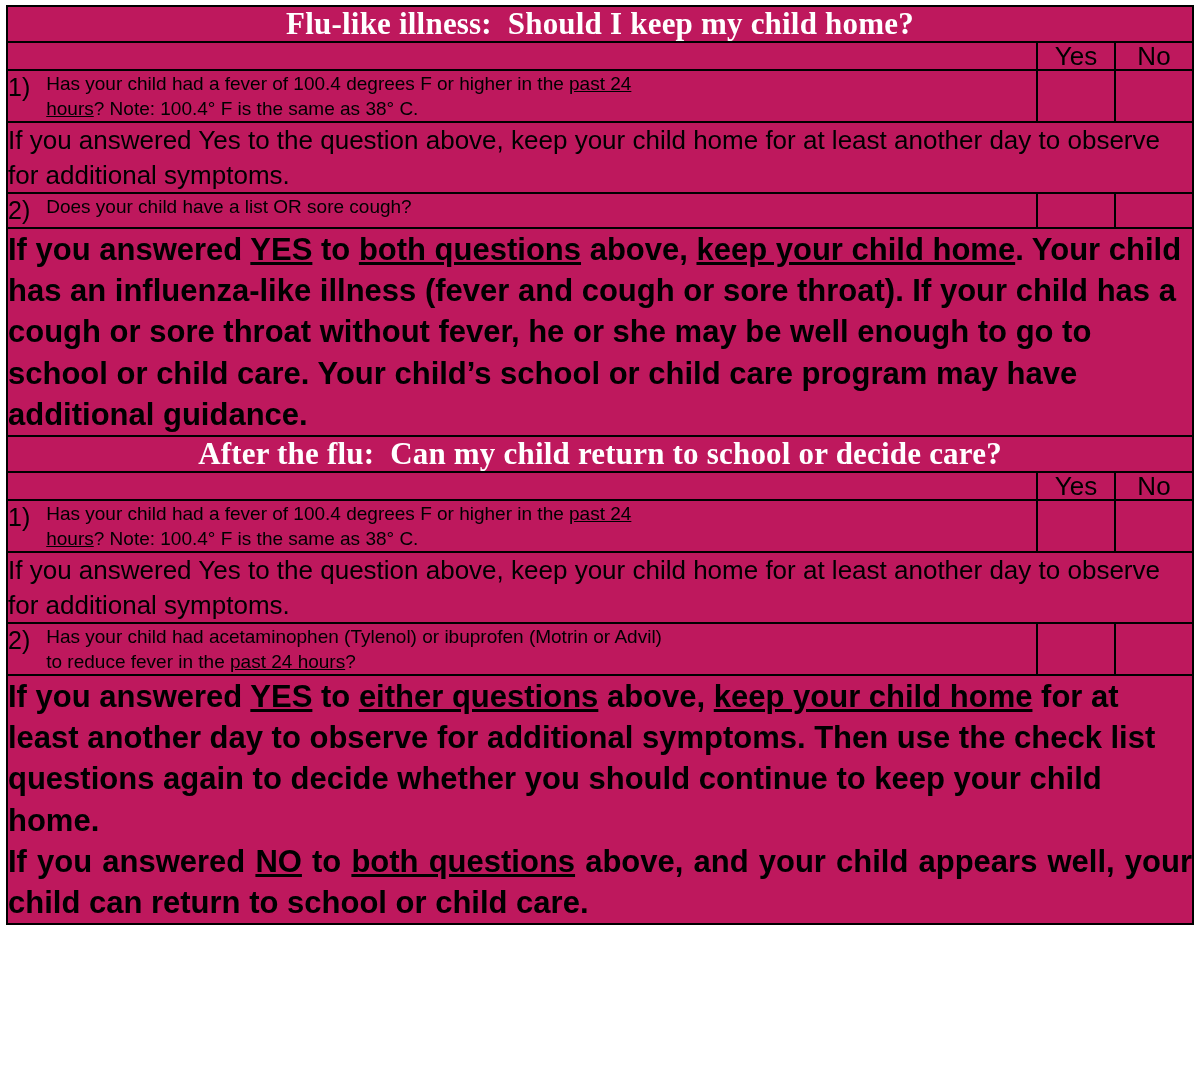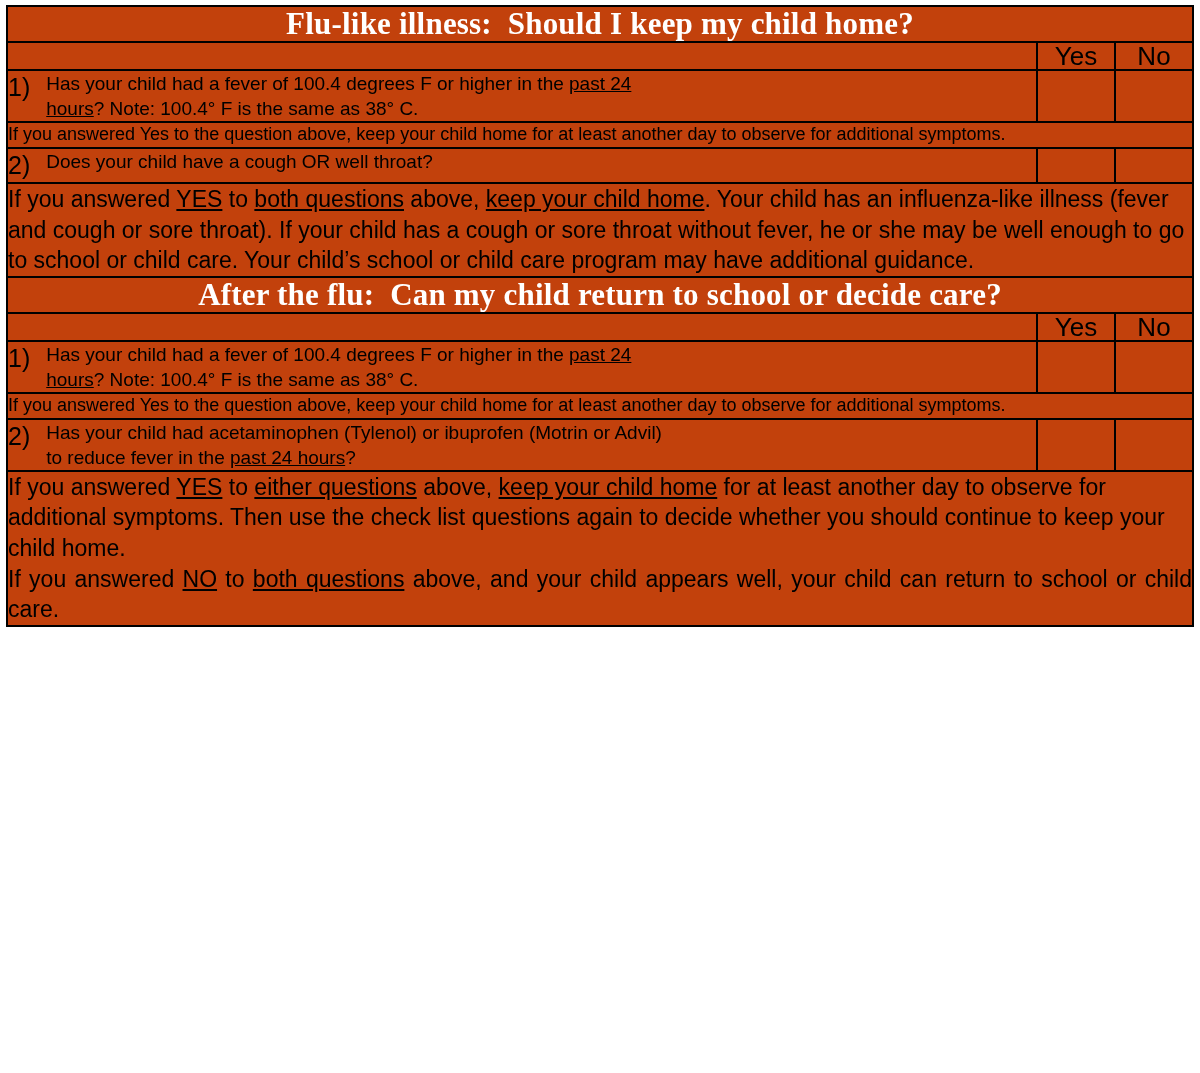--- a/index.html
+++ b/index.html
@@ -28,21 +28,21 @@
     width: 100%;
     border-collapse: collapse;
     table-layout: fixed;
     border: 2px solid #000000;
   }
 
   table.flu-table td {
     border: 2px solid #000000;
     padding: 0;
     vertical-align: top;
-    background: #c2410c;
+    background: #be185d;
   }
 
   
   td.banner {
     background: #00AF50;
     border-left: 2px solid #000;
     border-right: 2px solid #000;
     text-align: center;
     padding: 9px 4px 13px 4px;
   }
@@ -90,31 +90,31 @@
     flex: 1 1 auto;
     font-size: 19px;
     line-height: 1.32;
   }
 
   
   td.note {
     padding: 10px 16px 12px 40px;
   }
   .note-text {
-    font-size: 18px;
+    font-size: 26px;
     line-height: 1.32;
   }
 
   td.bold-block {
     padding: 10px 16px 12px 40px;
   }
   .bold-text {
-    font-size: 23px;
+    font-size: 31px;
     line-height: 1.33;
-    font-weight: normal;
+    font-weight: bold;
   }
   .bold-text.justify {
     text-align: justify;
   }
   .bold-text + .bold-text {
   }
 
   u { text-decoration: underline; }
   b { font-weight: normal; }
 
@@ -160,21 +160,21 @@
       <tr>
         <td class="note" colspan="3">
           <div class="note-text">If you answered Yes to the question above, keep your child home for at least another day to observe for additional symptoms.</div>
         </td>
       </tr>
 
       <tr>
         <td class="qcell">
           <div class="q-wrap">
             <span class="q-num">2)</span>
-            <span class="q-body"><span>Does your child have a cough </span><b>OR</b><span> well throat?</span></span>
+            <span class="q-body"><span>Does your child have a list </span><b>OR</b><span> sore cough?</span></span>
           </div>
         </td>
         <td class="answercell"></td>
         <td class="answercell"></td>
       </tr>
 
       <tr>
         <td class="bold-block" colspan="3">
           <div class="bold-text"><span>If you answered </span><u>YES</u><span> to </span><u>both questions</u><span> above, </span><u>keep your child home</u><span>.  Your child has an influenza-like illness (fever and cough or sore throat).  If your child has a cough or sore throat without fever, he or she may be well enough to go to school or child care.  Your child’s school or child care program may have additional guidance.</span></div>
         </td>

